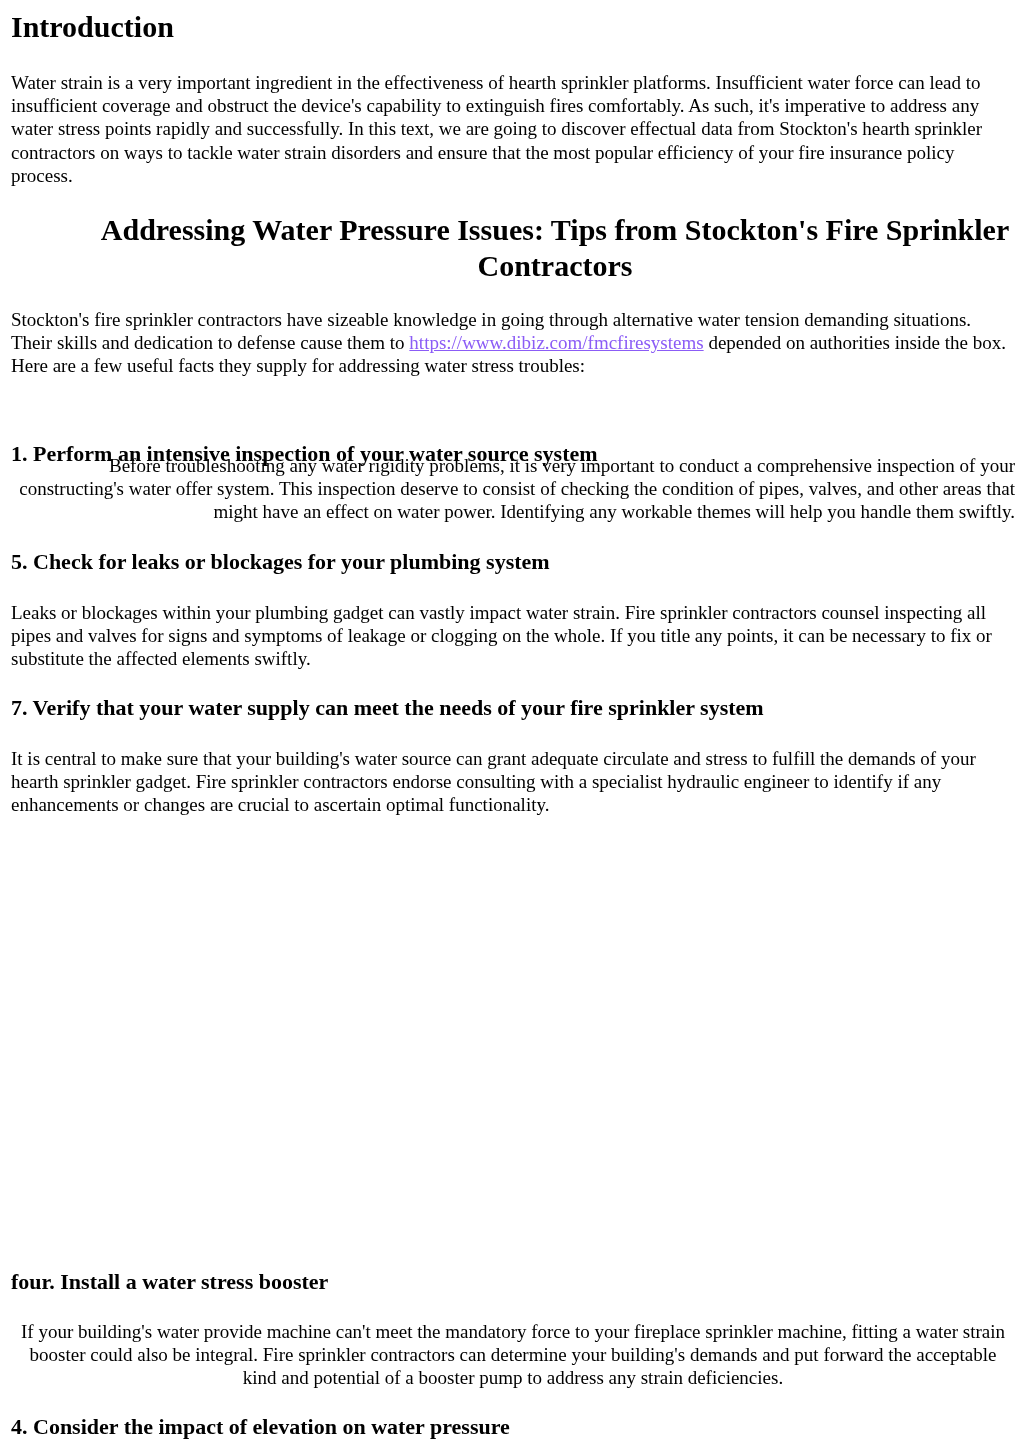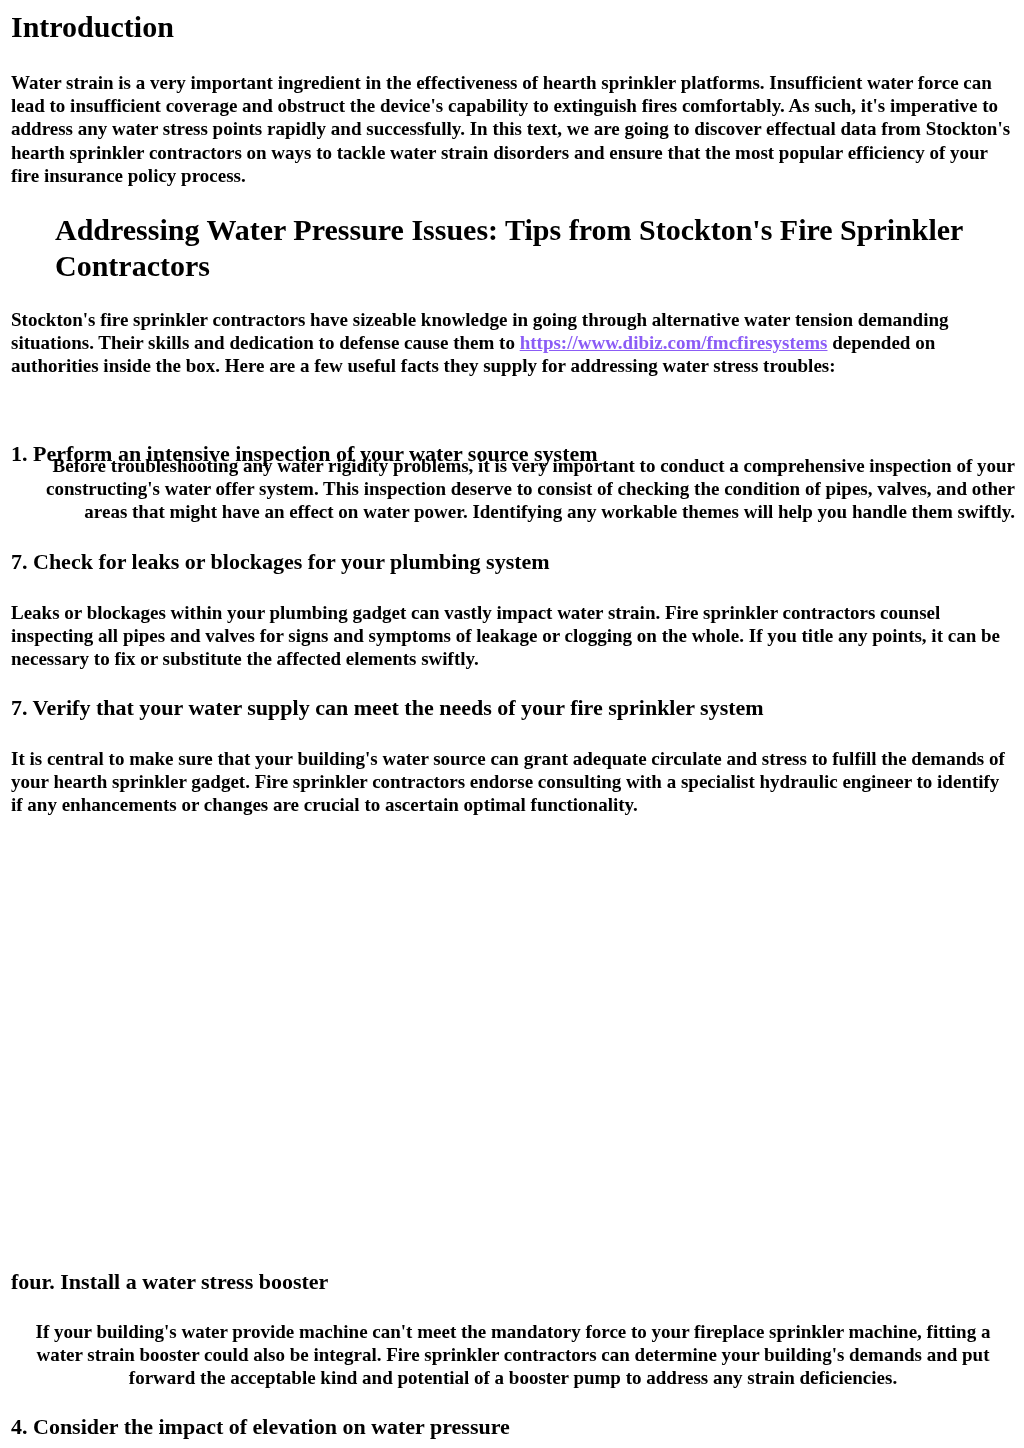--- a/index.html
+++ b/index.html
@@ -19,20 +19,21 @@
     position: absolute;
     left: 11px;
     top: 0;
     width: 1004px;
   }
   h1, h2, h3 {
     font-family: "Liberation Serif", "DejaVu Serif", serif;
     font-weight: bold;
     margin: 0;
     color: #000;
+    text-align: center;
   }
   .h-intro {
     position: absolute;
     top: 10px;
     font-size: 30px;
     line-height: 34px;
   }
   .h-main {
     position: absolute;
     top: 212px;
@@ -45,21 +46,20 @@
     position: absolute;
     font-size: 22px;
     line-height: 26px;
   }
   p {
     position: absolute;
     margin: 0;
     font-size: 19px;
     line-height: 23.2px;
     width: 1004px;
-    font-weight: bold;
   }
   a.link {
     color: #8b5cf6;
     text-decoration: underline;
   }
   .blank {
     position: absolute;
     left: 0;
     top: 822px;
     width: 1004px;
@@ -73,21 +73,21 @@
 
   <h1 class="h-intro">Introduction</h1>
   <p style="top:71px;">Water strain is a very important ingredient in the effectiveness of hearth sprinkler platforms. Insufficient water force can lead to insufficient coverage and obstruct the device's capability to extinguish fires comfortably. As such, it's imperative to address any water stress points rapidly and successfully. In this text, we are going to discover effectual data from Stockton's hearth sprinkler contractors on ways to tackle water strain disorders and ensure that the most popular efficiency of your fire insurance policy process.</p>
 
   <h1 class="h-main">Addressing Water Pressure Issues: Tips from Stockton's Fire Sprinkler Contractors</h1>
   <p style="top:308px;"><span>Stockton's fire sprinkler contractors have sizeable knowledge in going through alternative water tension demanding situations. Their skills and dedication to defense cause them to </span><a class="link" href="#">https://www.dibiz.com/fmcfiresystems</a><span> depended on authorities inside the box. Here are a few useful facts they supply for addressing water stress troubles:</span></p>
 
   <h2 class="h-sub" style="top:402px;margin-top:39px;">1. Perform an intensive inspection of your water source system</h2>
   <p style="top:454px;text-align:right;">Before troubleshooting any water rigidity problems, it is very important to conduct a comprehensive inspection of your constructing's water offer system. This inspection deserve to consist of checking the condition of pipes, valves, and other areas that might have an effect on water power. Identifying any workable themes will help you handle them swiftly.</p>
 
-  <h2 class="h-sub" style="top:549px;">7. Check for leaks or blockages for your plumbing system</h2>
+  <h2 class="h-sub" style="top:549px;">5. Check for leaks or blockages for your plumbing system</h2>
   <p style="top:601px;">Leaks or blockages within your plumbing gadget can vastly impact water strain. Fire sprinkler contractors counsel inspecting all pipes and valves for signs and symptoms of leakage or clogging on the whole. If you title any points, it can be necessary to fix or substitute the affected elements swiftly.</p>
 
   <h2 class="h-sub" style="top:695px;">7. Verify that your water supply can meet the needs of your fire sprinkler system</h2>
   <p style="top:747px;">It is central to make sure that your building's water source can grant adequate circulate and stress to fulfill the demands of your hearth sprinkler gadget. Fire sprinkler contractors endorse consulting with a specialist hydraulic engineer to identify if any enhancements or changes are crucial to ascertain optimal functionality.</p>
 
   <div class="blank"></div>
 
   <h2 class="h-sub" style="top:1269px;">four. Install a water stress booster</h2>
   <p style="top:1320px;text-align:center;">If your building's water provide machine can't meet the mandatory force to your fireplace sprinkler machine, fitting a water strain booster could also be integral. Fire sprinkler contractors can determine your building's demands and put forward the acceptable kind and potential of a booster pump to address any strain deficiencies.</p>
 

